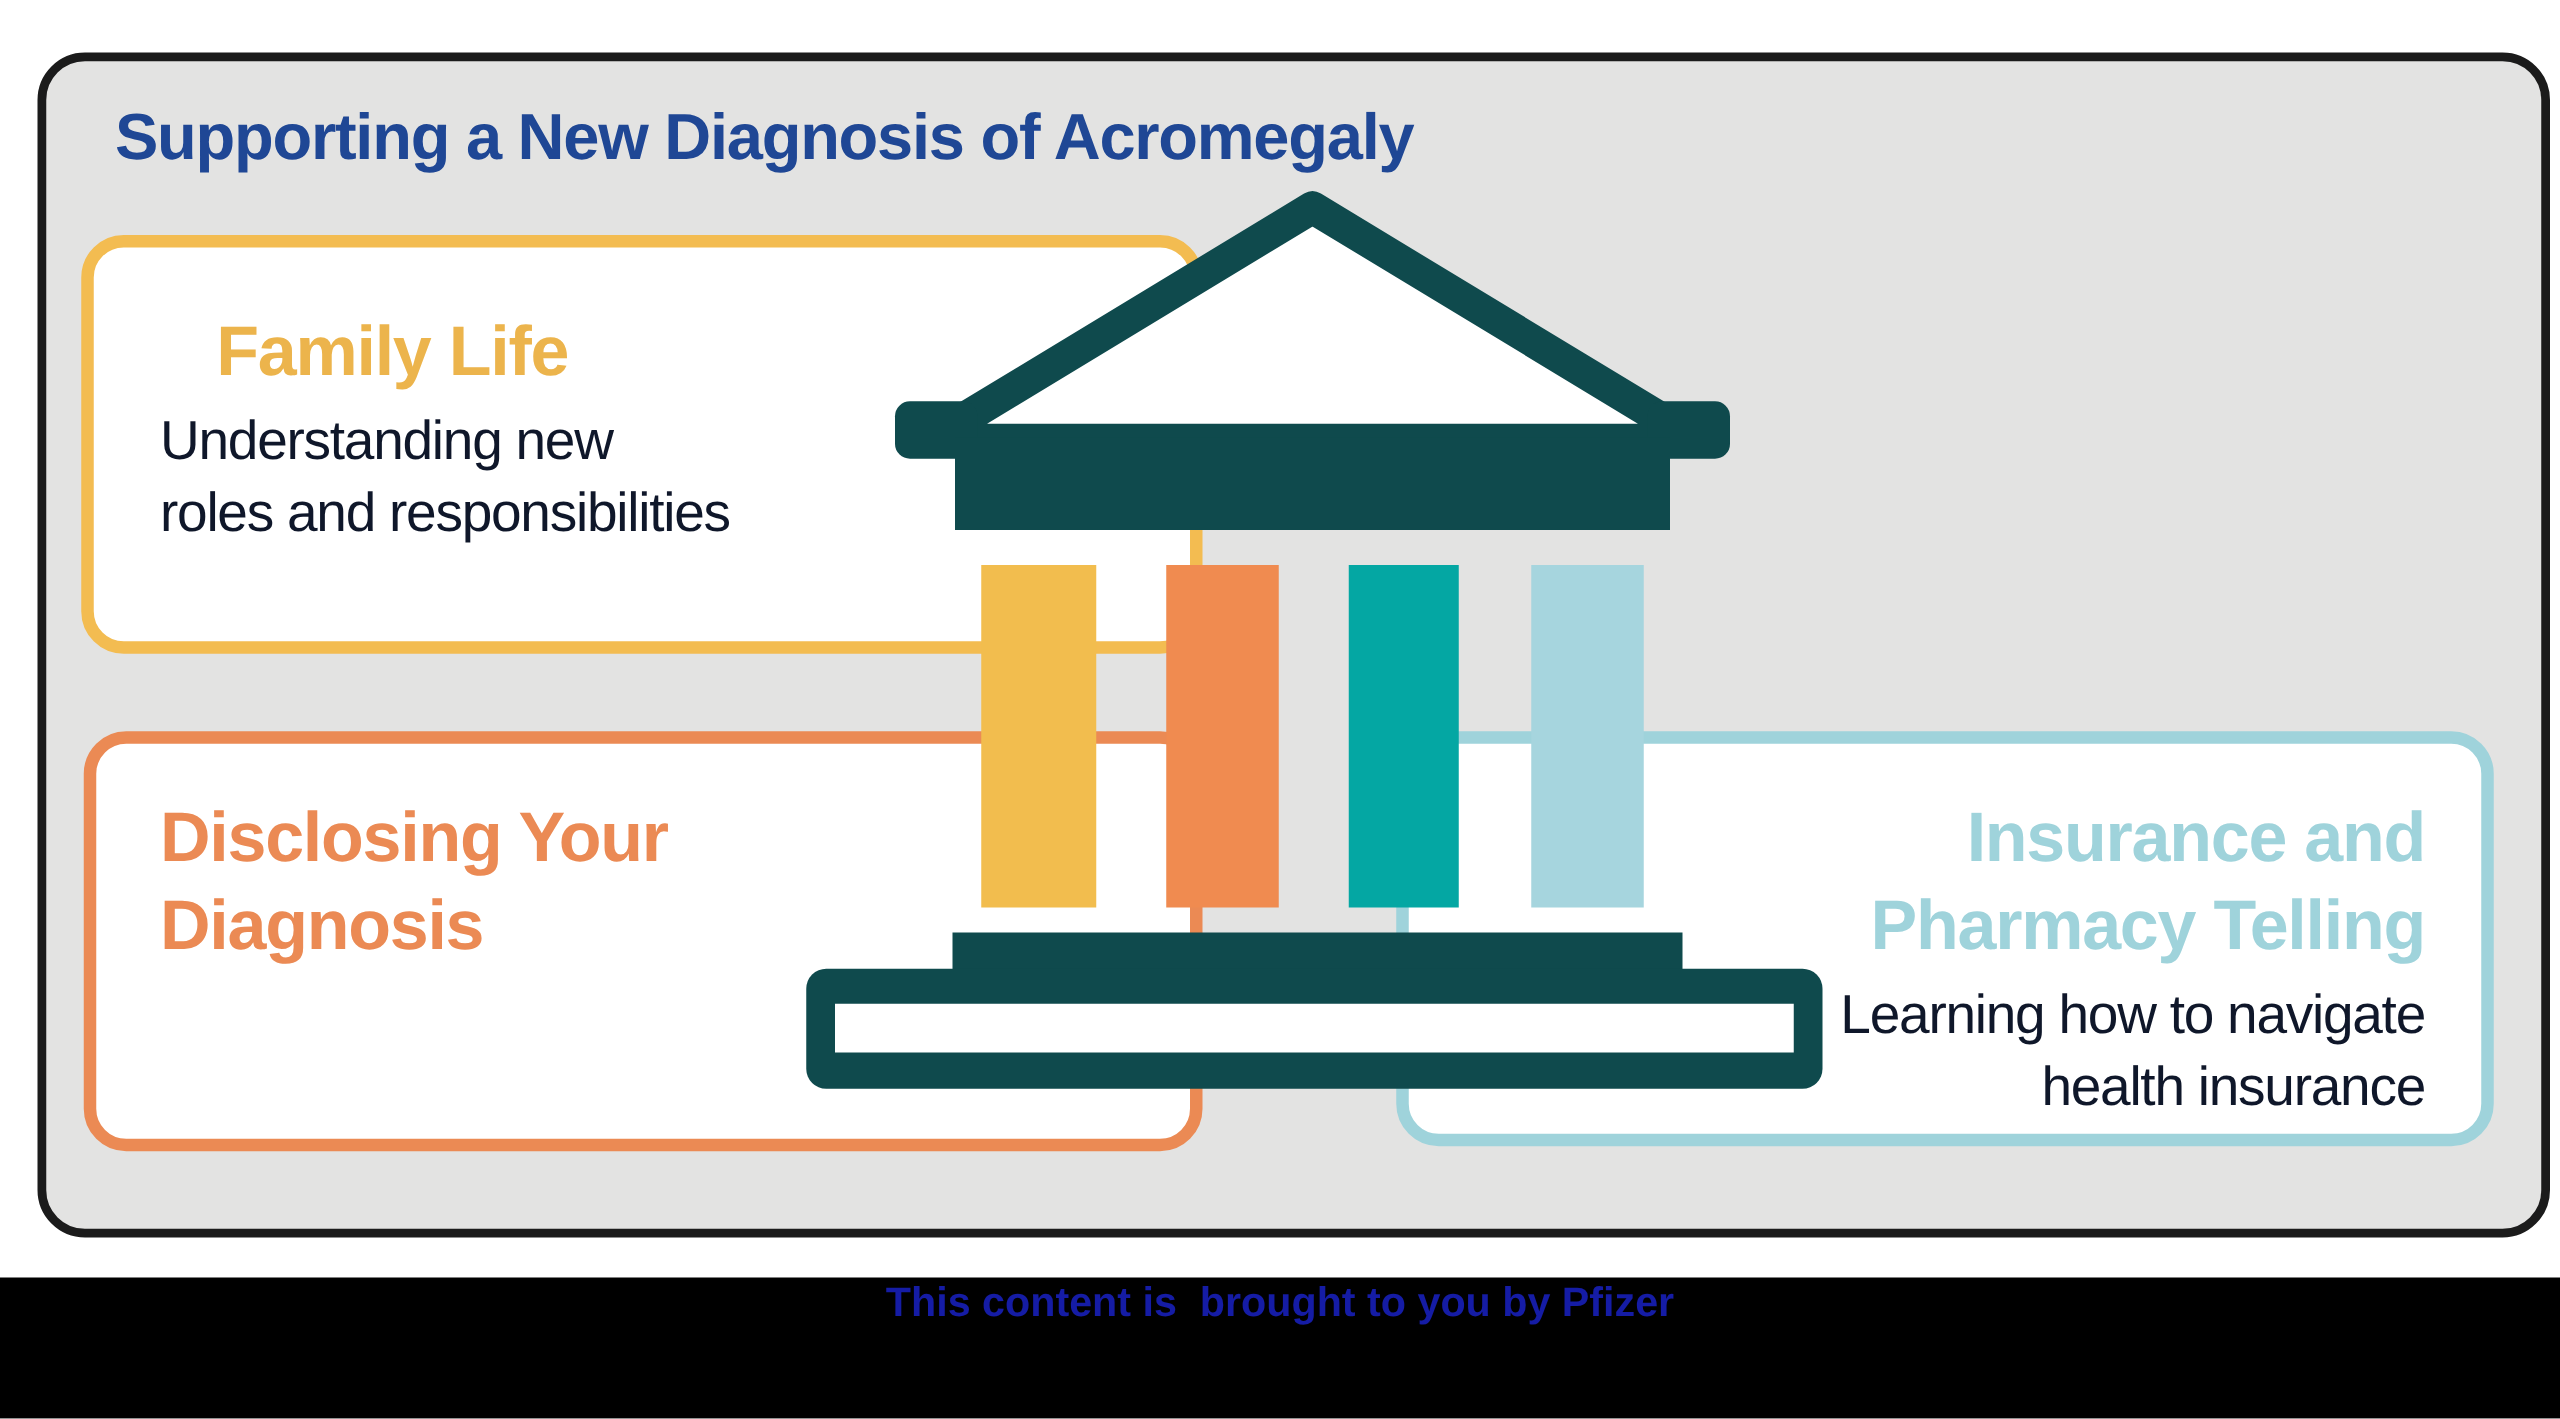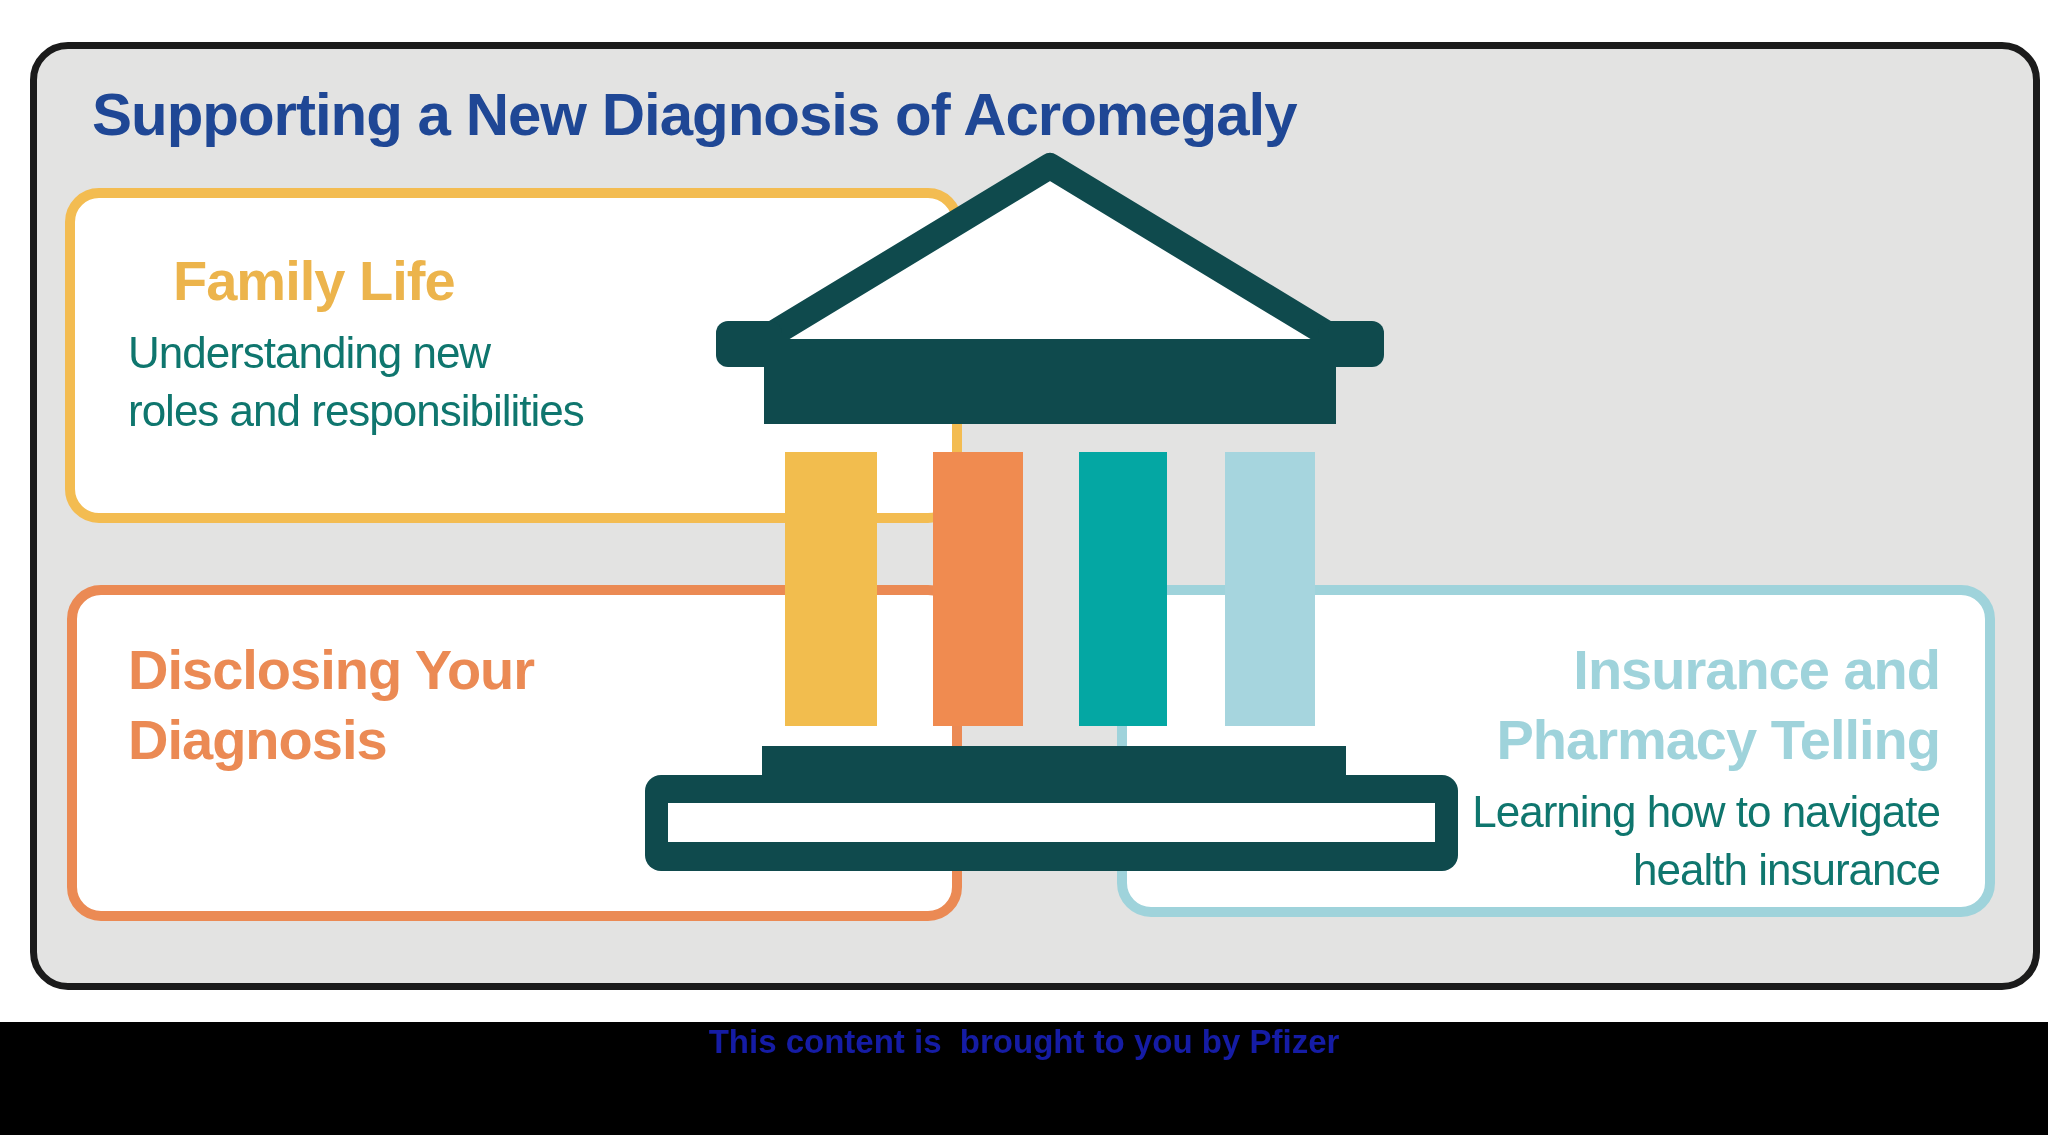--- a/index.html
+++ b/index.html
@@ -7,41 +7,41 @@
     position:relative;width:2048px;height:1135px;overflow:hidden;
     background:#ffffff;font-family:"Liberation Sans",sans-serif;
   }
   .card{
     position:absolute;left:30px;top:42px;width:2010px;height:948px;
     background:#E3E3E2;border:7px solid #1b1b1b;border-radius:38px;
     box-sizing:border-box;
   }
   .title{
     position:absolute;left:92px;top:80px;
-    font-size:60px;font-weight:bold;color:#1F4795;letter-spacing:-1px;
+    font-size:52px;font-weight:bold;color:#1F4795;letter-spacing:-1px;
     white-space:nowrap;z-index:2;
   }
   .quadrant{
     position:absolute;background:#ffffff;border-radius:34px;
     box-sizing:border-box;border:10px solid;z-index:1;
   }
   .q-tl{left:65px;top:188px;width:897px;height:335px;border-color:#F3BC51;padding:48px 40px 0 53px;}
   .q-tr{left:1117px;top:187px;width:878px;height:336px;border-color:#12A3A0;text-align:right;padding:48px 45px 0 40px;}
   .q-bl{left:67px;top:585px;width:895px;height:336px;border-color:#EB8A54;padding:40px 40px 0 51px;}
   .q-br{left:1117px;top:585px;width:878px;height:332px;border-color:#9FD3DB;text-align:right;padding:40px 45px 0 40px;}
   .q-heading{
     margin:0;font-size:56px;line-height:70px;font-weight:bold;
     white-space:pre-line;letter-spacing:-1px;
   }
   .q-tl .q-heading{color:#ECB44C;margin-left:45px;}
   .q-tr .q-heading{color:#12A3A0;}
   .q-bl .q-heading{color:#EB8A54;}
   .q-br .q-heading{color:#9FD3DB;}
   .q-body{
-    margin:8px 0 0;font-size:44px;line-height:58px;color:#0f766e;
+    margin:8px 0 0;font-size:44px;line-height:58px;color:#0f172a;
     white-space:pre-line;letter-spacing:-1px;
   }
   .building{
     position:absolute;left:0;top:0;width:2048px;height:1135px;
     z-index:5;pointer-events:none;
   }
   .dark{fill:#0F4A4D;}
   .footer{
     position:absolute;left:0;top:1022px;width:2048px;height:113px;
     background:#000000;z-index:6;

